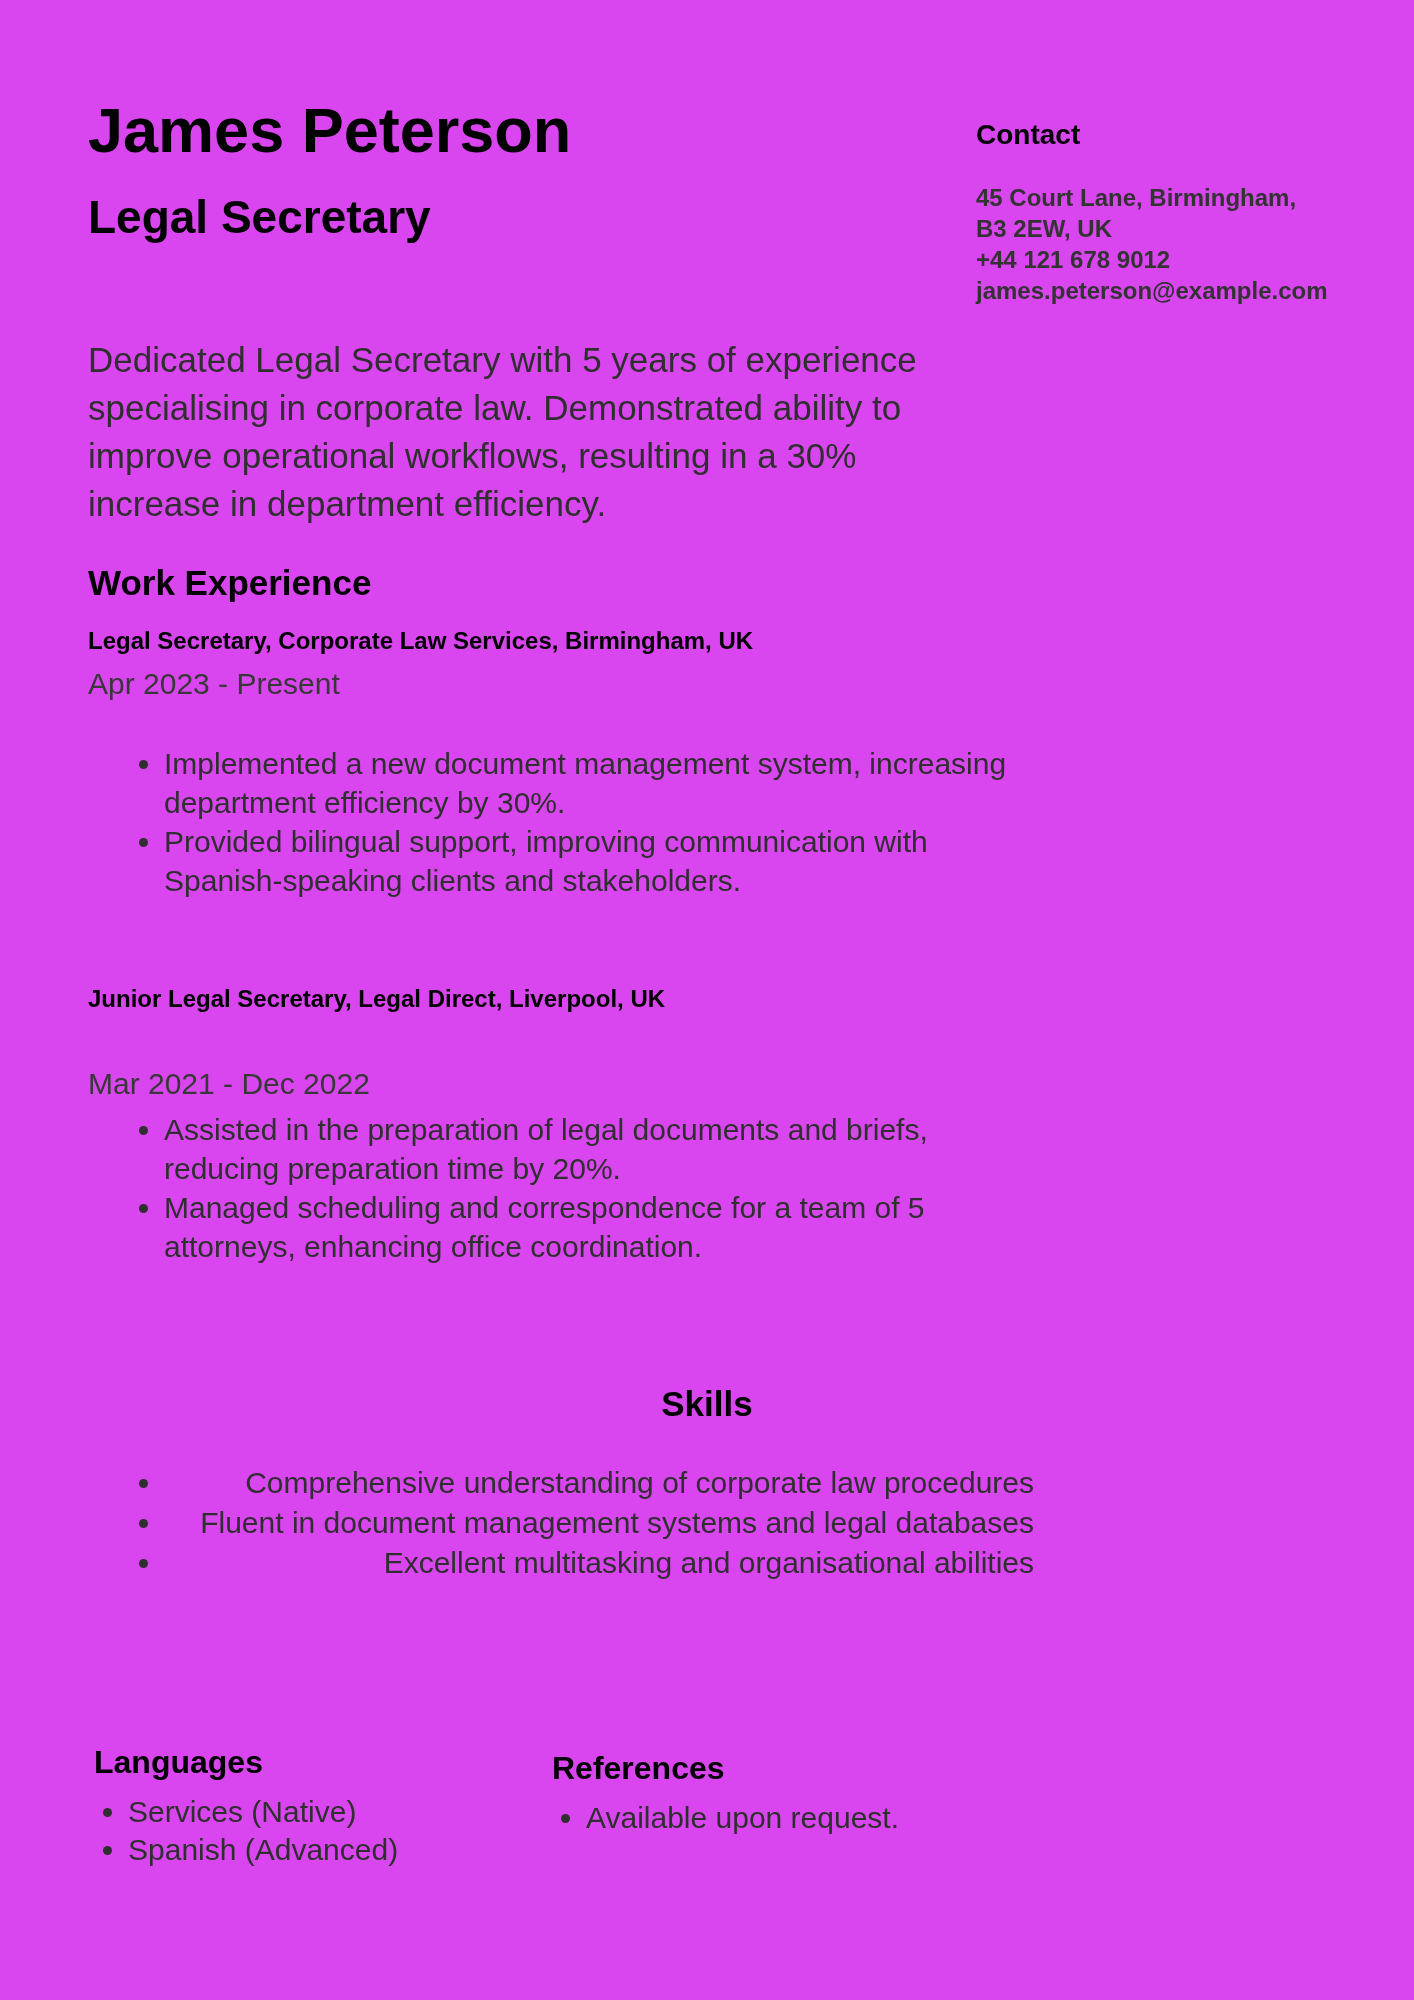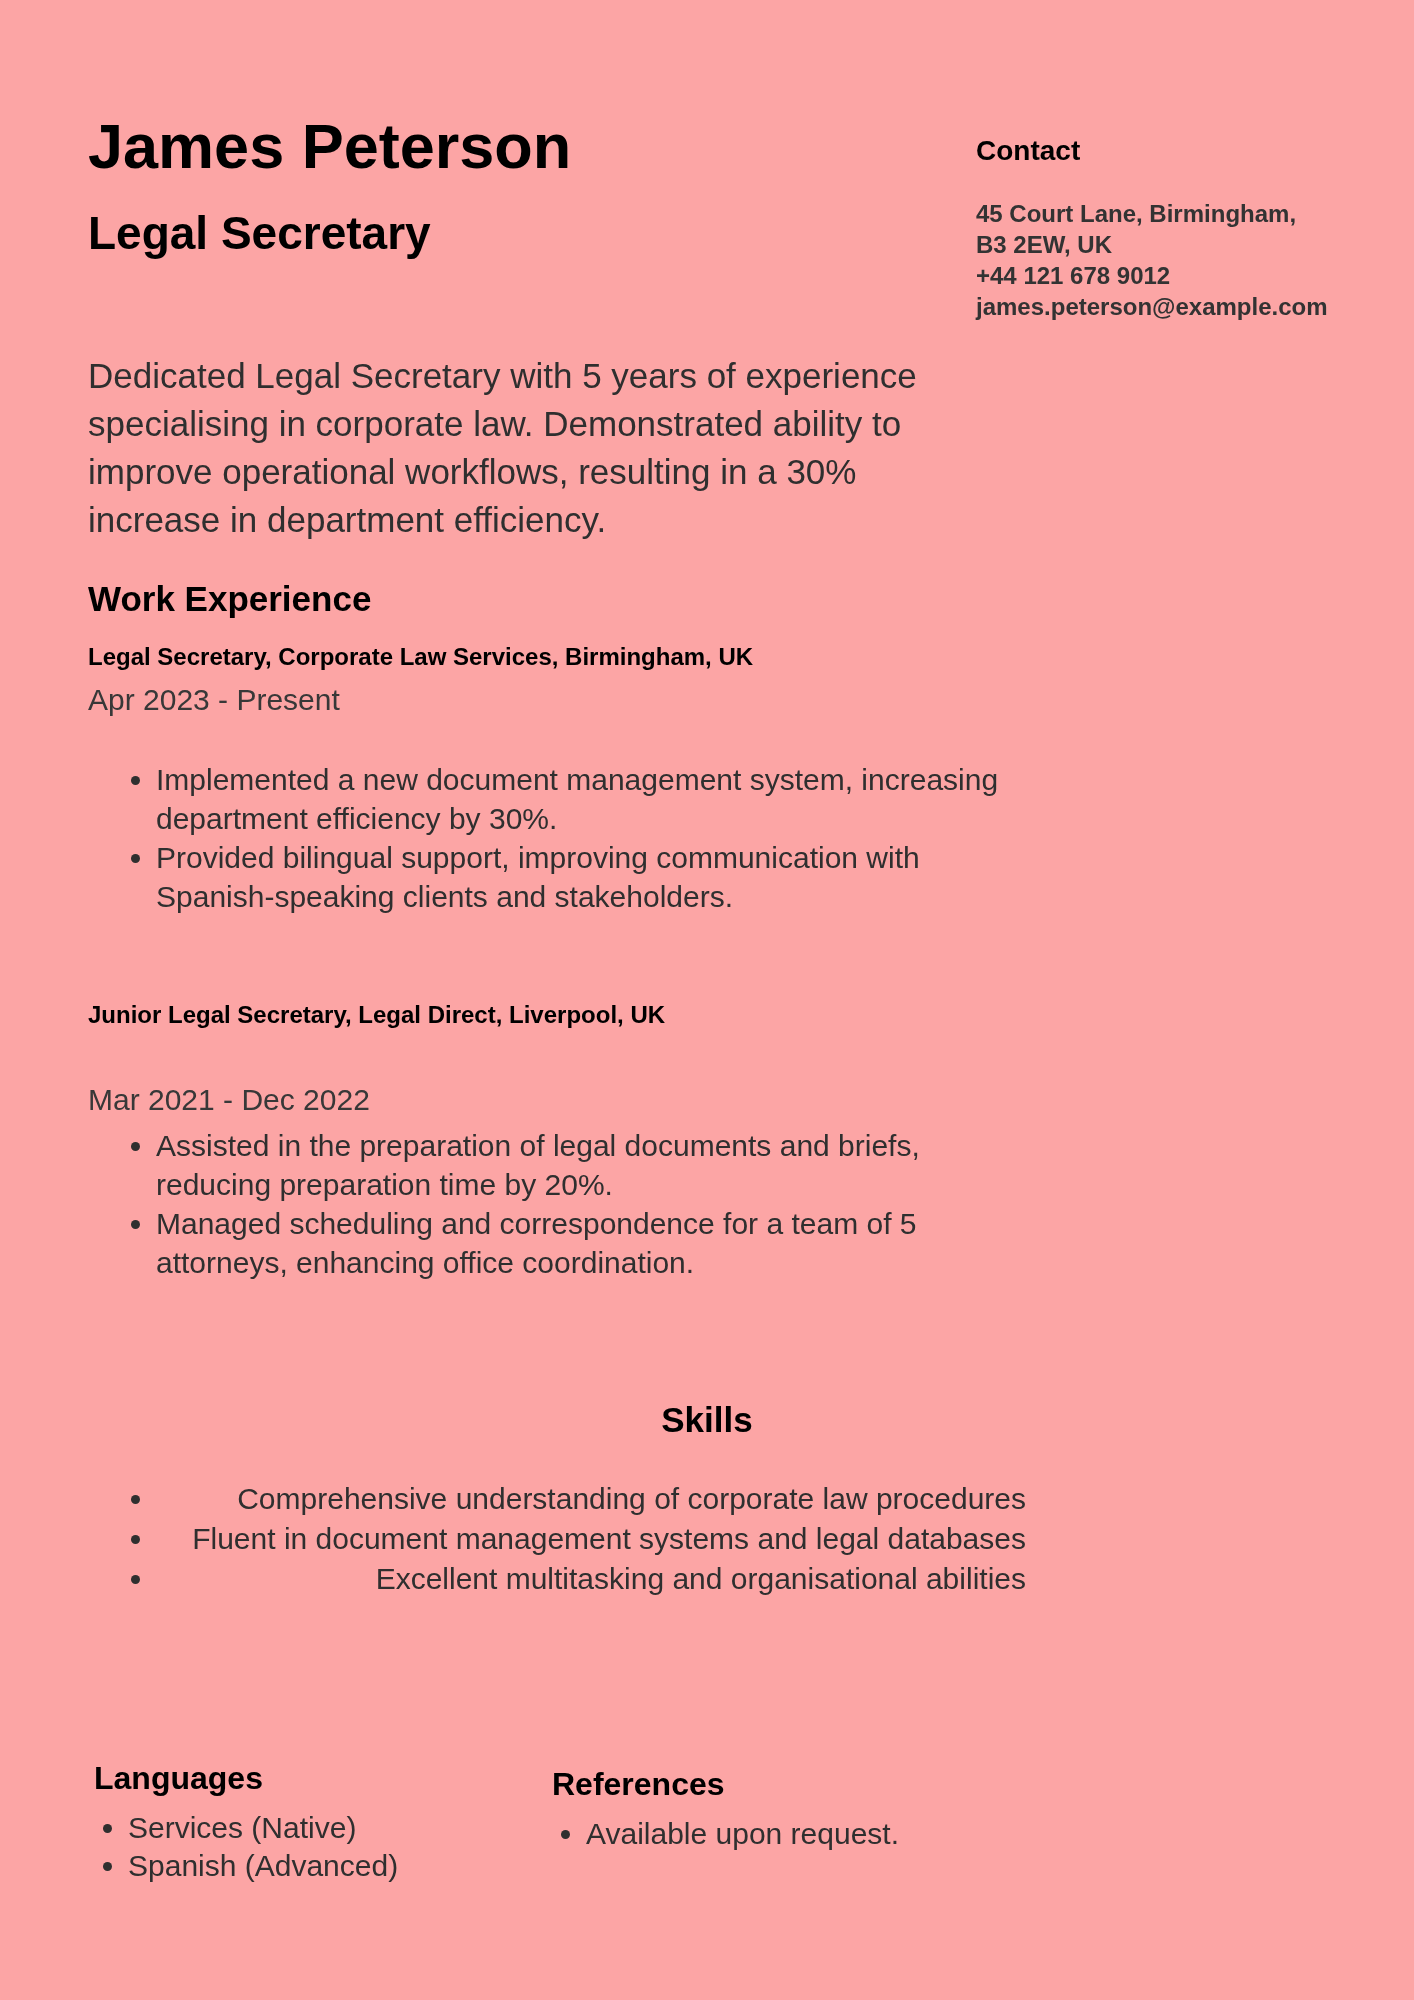--- a/index.html
+++ b/index.html
@@ -8,23 +8,23 @@
     width: 1414px;
     height: 2000px;
     background: #ffffff;
     font-family: "Liberation Sans", "DejaVu Sans", sans-serif;
     color: #2f2f2f;
     -webkit-font-smoothing: antialiased;
   }
   .page {
     width: 1414px;
     height: 2000px;
-    padding: 16px 88px;
+    padding: 0 88px;
     overflow: hidden;
-    background: #fca5a5;
+    background: #d946ef;
   }
 
   
   .header { display: flex; justify-content: space-between; align-items: flex-start; }
   .name {
     font-size: 63px;
     font-weight: 700;
     color: #000000;
     margin: 96px 0 0 0;
     line-height: 1.1;
@@ -74,21 +74,21 @@
     margin: 18px 0 0 0;
     width: 960px;
   }
   .job-dates {
     font-size: 30px;
     line-height: 36px;
     color: #383838;
     margin: 6px 0 0 0;
   }
   .bullets {
-    margin: 8px;
+    margin: 16px;
     padding: 0 0 0 60px;
     width: 930px;
     list-style: disc outside;
   }
   .bullets li { font-size: 30px; line-height: 39px; color: #2f2f2f; }
   .job1 .bullets { margin-top: 42px; }
   .job2 .job-title { margin-top: 80px; }
   .job2 .job-dates { margin-top: 48px; }
   .job2 .bullets { margin-top: 8px; }
 

